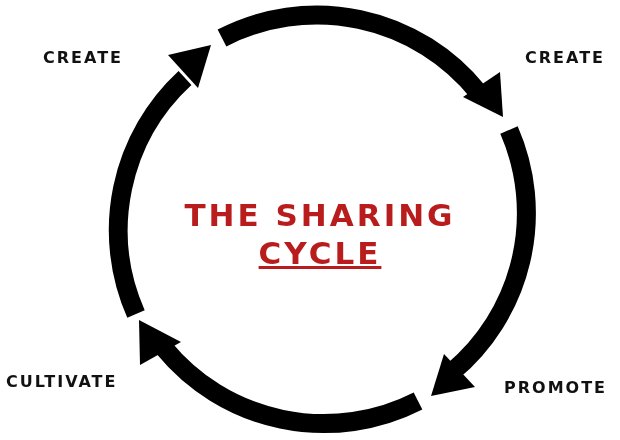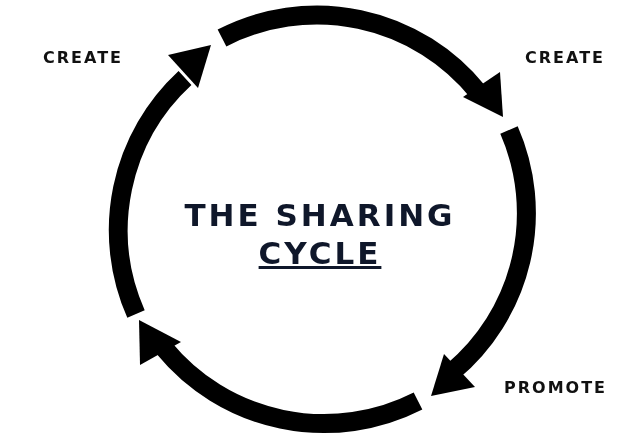--- a/index.html
+++ b/index.html
@@ -2,21 +2,21 @@
 <html><head>
 <meta charset="utf-8">
 <style>
   html, body { margin:0; padding:0; background:#ffffff; }
   body { width:620px; height:440px; position:relative; overflow:hidden;
          font-family:"DejaVu Sans", sans-serif; color:#111; }
   svg.cycle { position:absolute; left:0; top:0; }
   .label { position:absolute; font-weight:bold; font-size:16px; letter-spacing:2px;
            color:#111; line-height:20px; }
   .title { position:absolute; left:170px; width:300px; text-align:center;
-           font-weight:bold; font-size:31px; letter-spacing:3px; line-height:40px; color:#0f172a; }
+           font-weight:bold; font-size:31px; letter-spacing:3px; line-height:40px; color:#b91c1c; }
 </style>
 </head>
 <body>
 
 <svg class="cycle" width="620" height="440" viewBox="0 0 620 440">
   <g fill="none" stroke="#000" stroke-width="19" stroke-linecap="butt">
 
     <path d="M 222 38 A 207 207 0 0 1 478 92"></path>
 
     <path d="M 509 130 A 207 207 0 0 1 452 372"></path>
@@ -34,16 +34,17 @@
     <polygon points="431,396 444,354 475,387"></polygon>
 
     <polygon points="139,320 140,365 181,342"></polygon>
   </g>
 </svg>
 
 <div class="label" style="left:43px; top:48px;">CREATE</div>
 <div class="label" style="left:525px; top:48px;">CREATE</div>
 <div class="label" style="left:504px; top:378px;">PROMOTE</div>
 <div class="label" style="left:6px; top:372px;">
+  <div>CULTIVATE</div>
 </div>
 
 <div class="title" style="top:195px;">THE SHARING</div>
 <div class="title" style="top:233px;text-decoration:underline;">CYCLE</div>
 
 </body></html>

